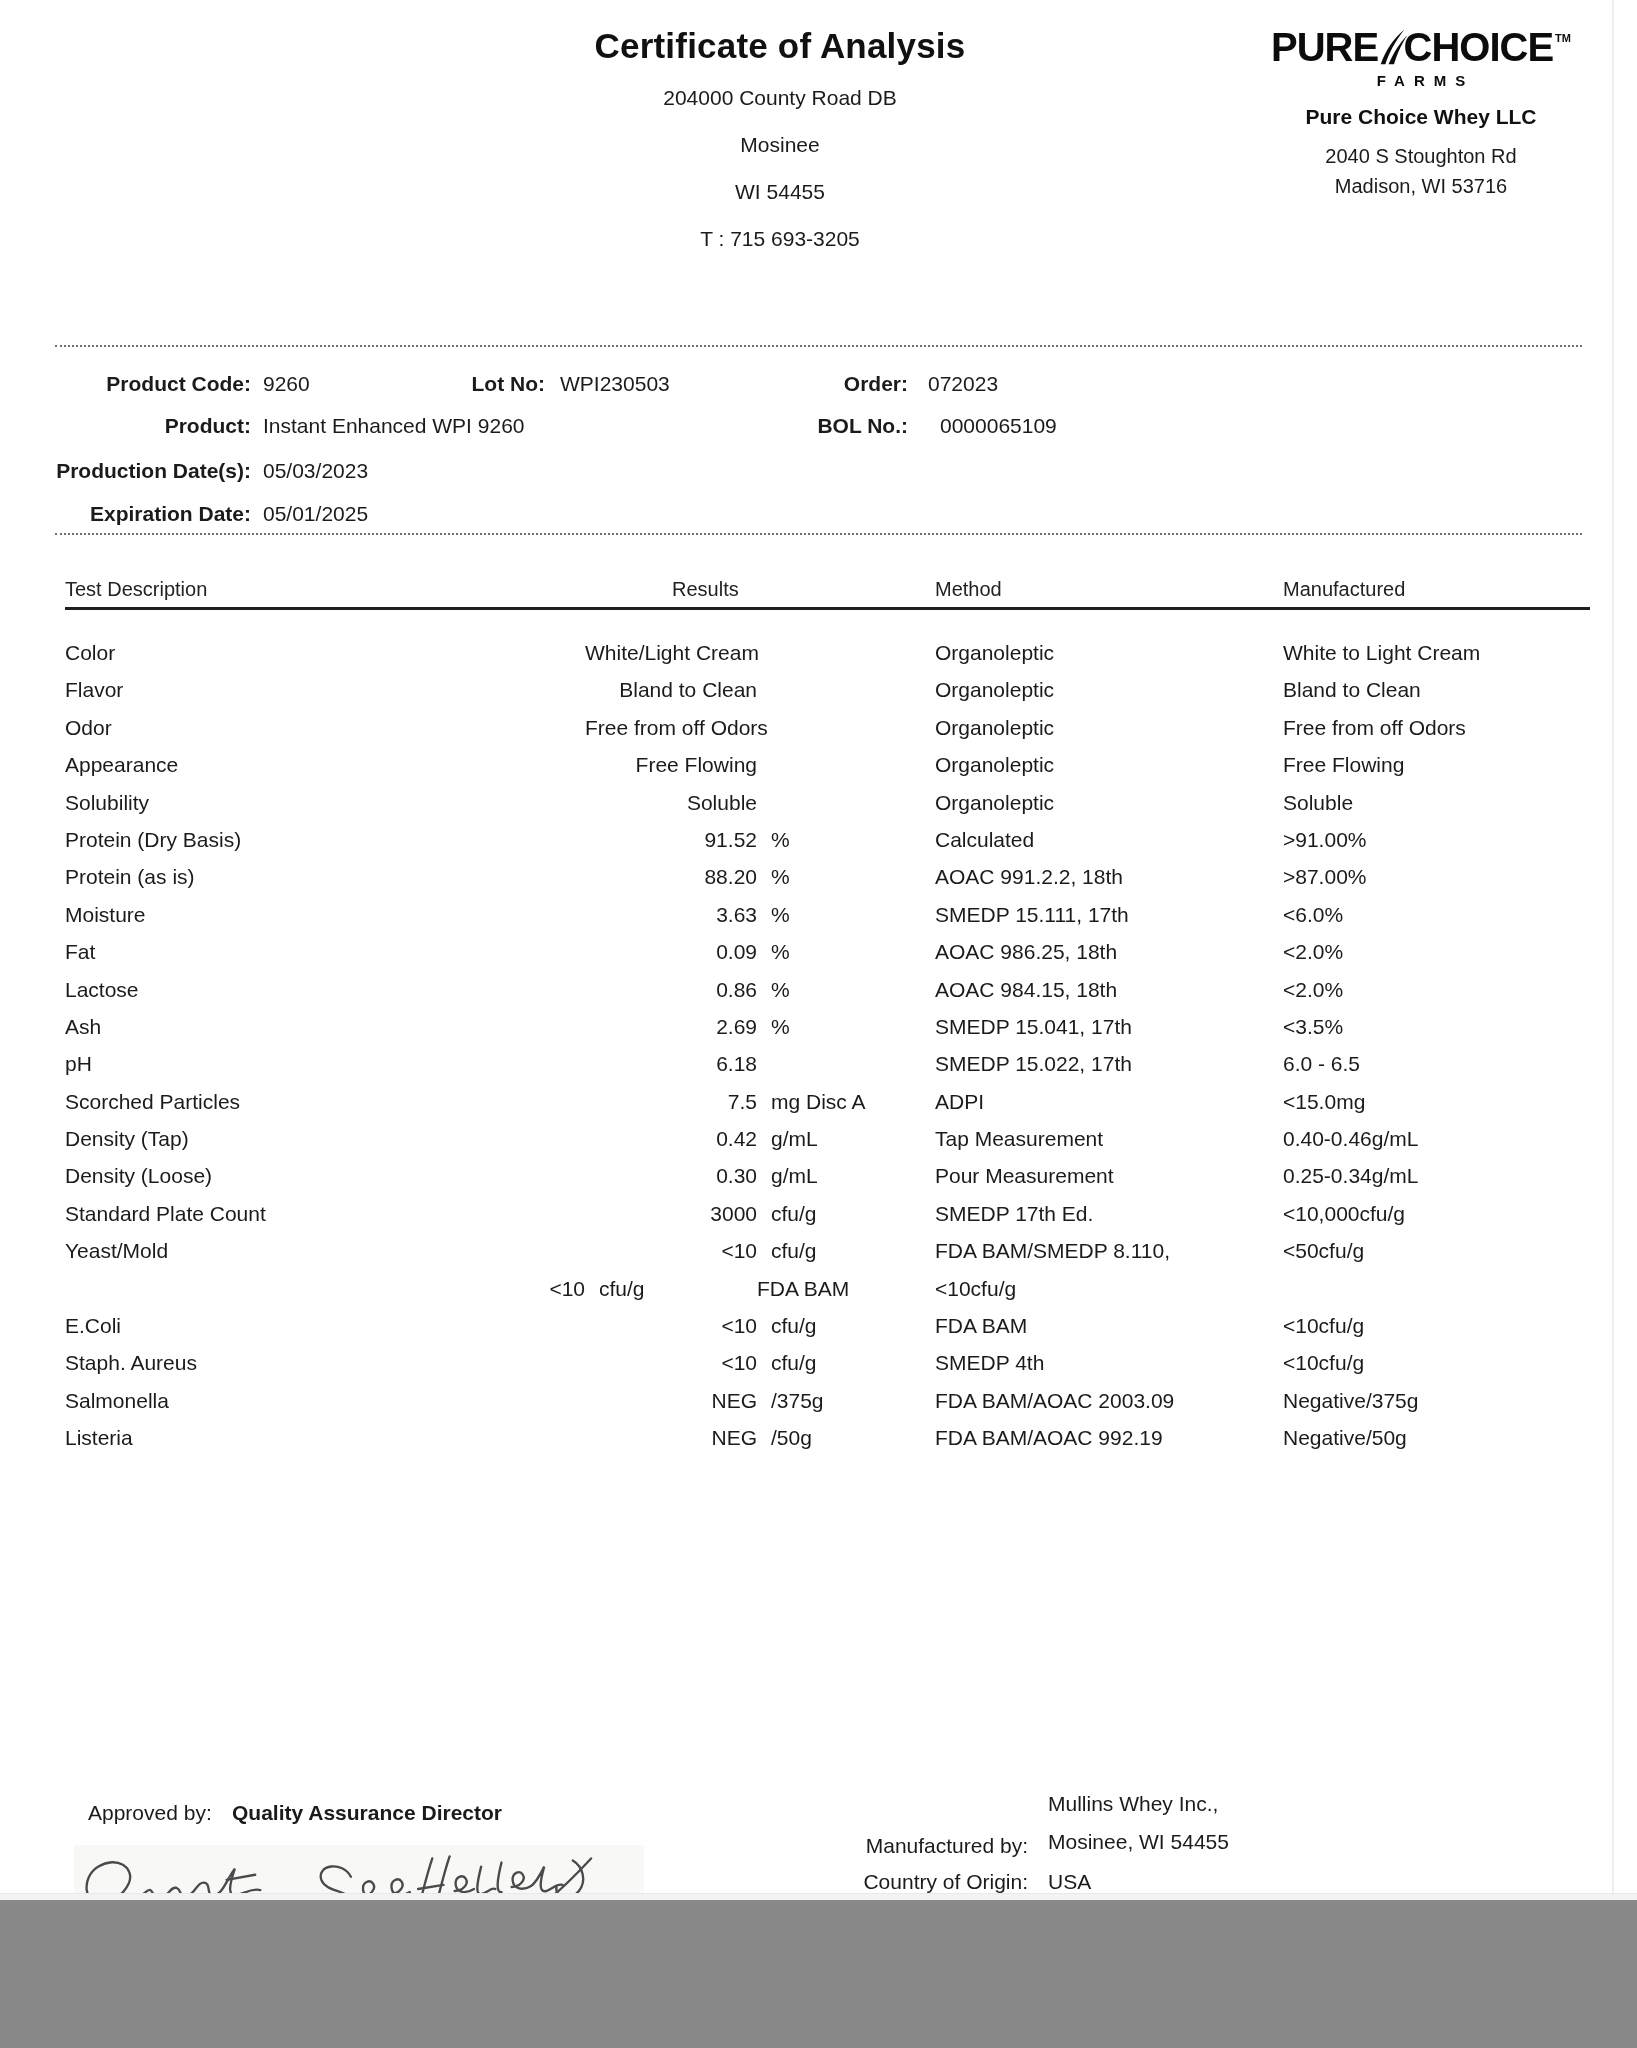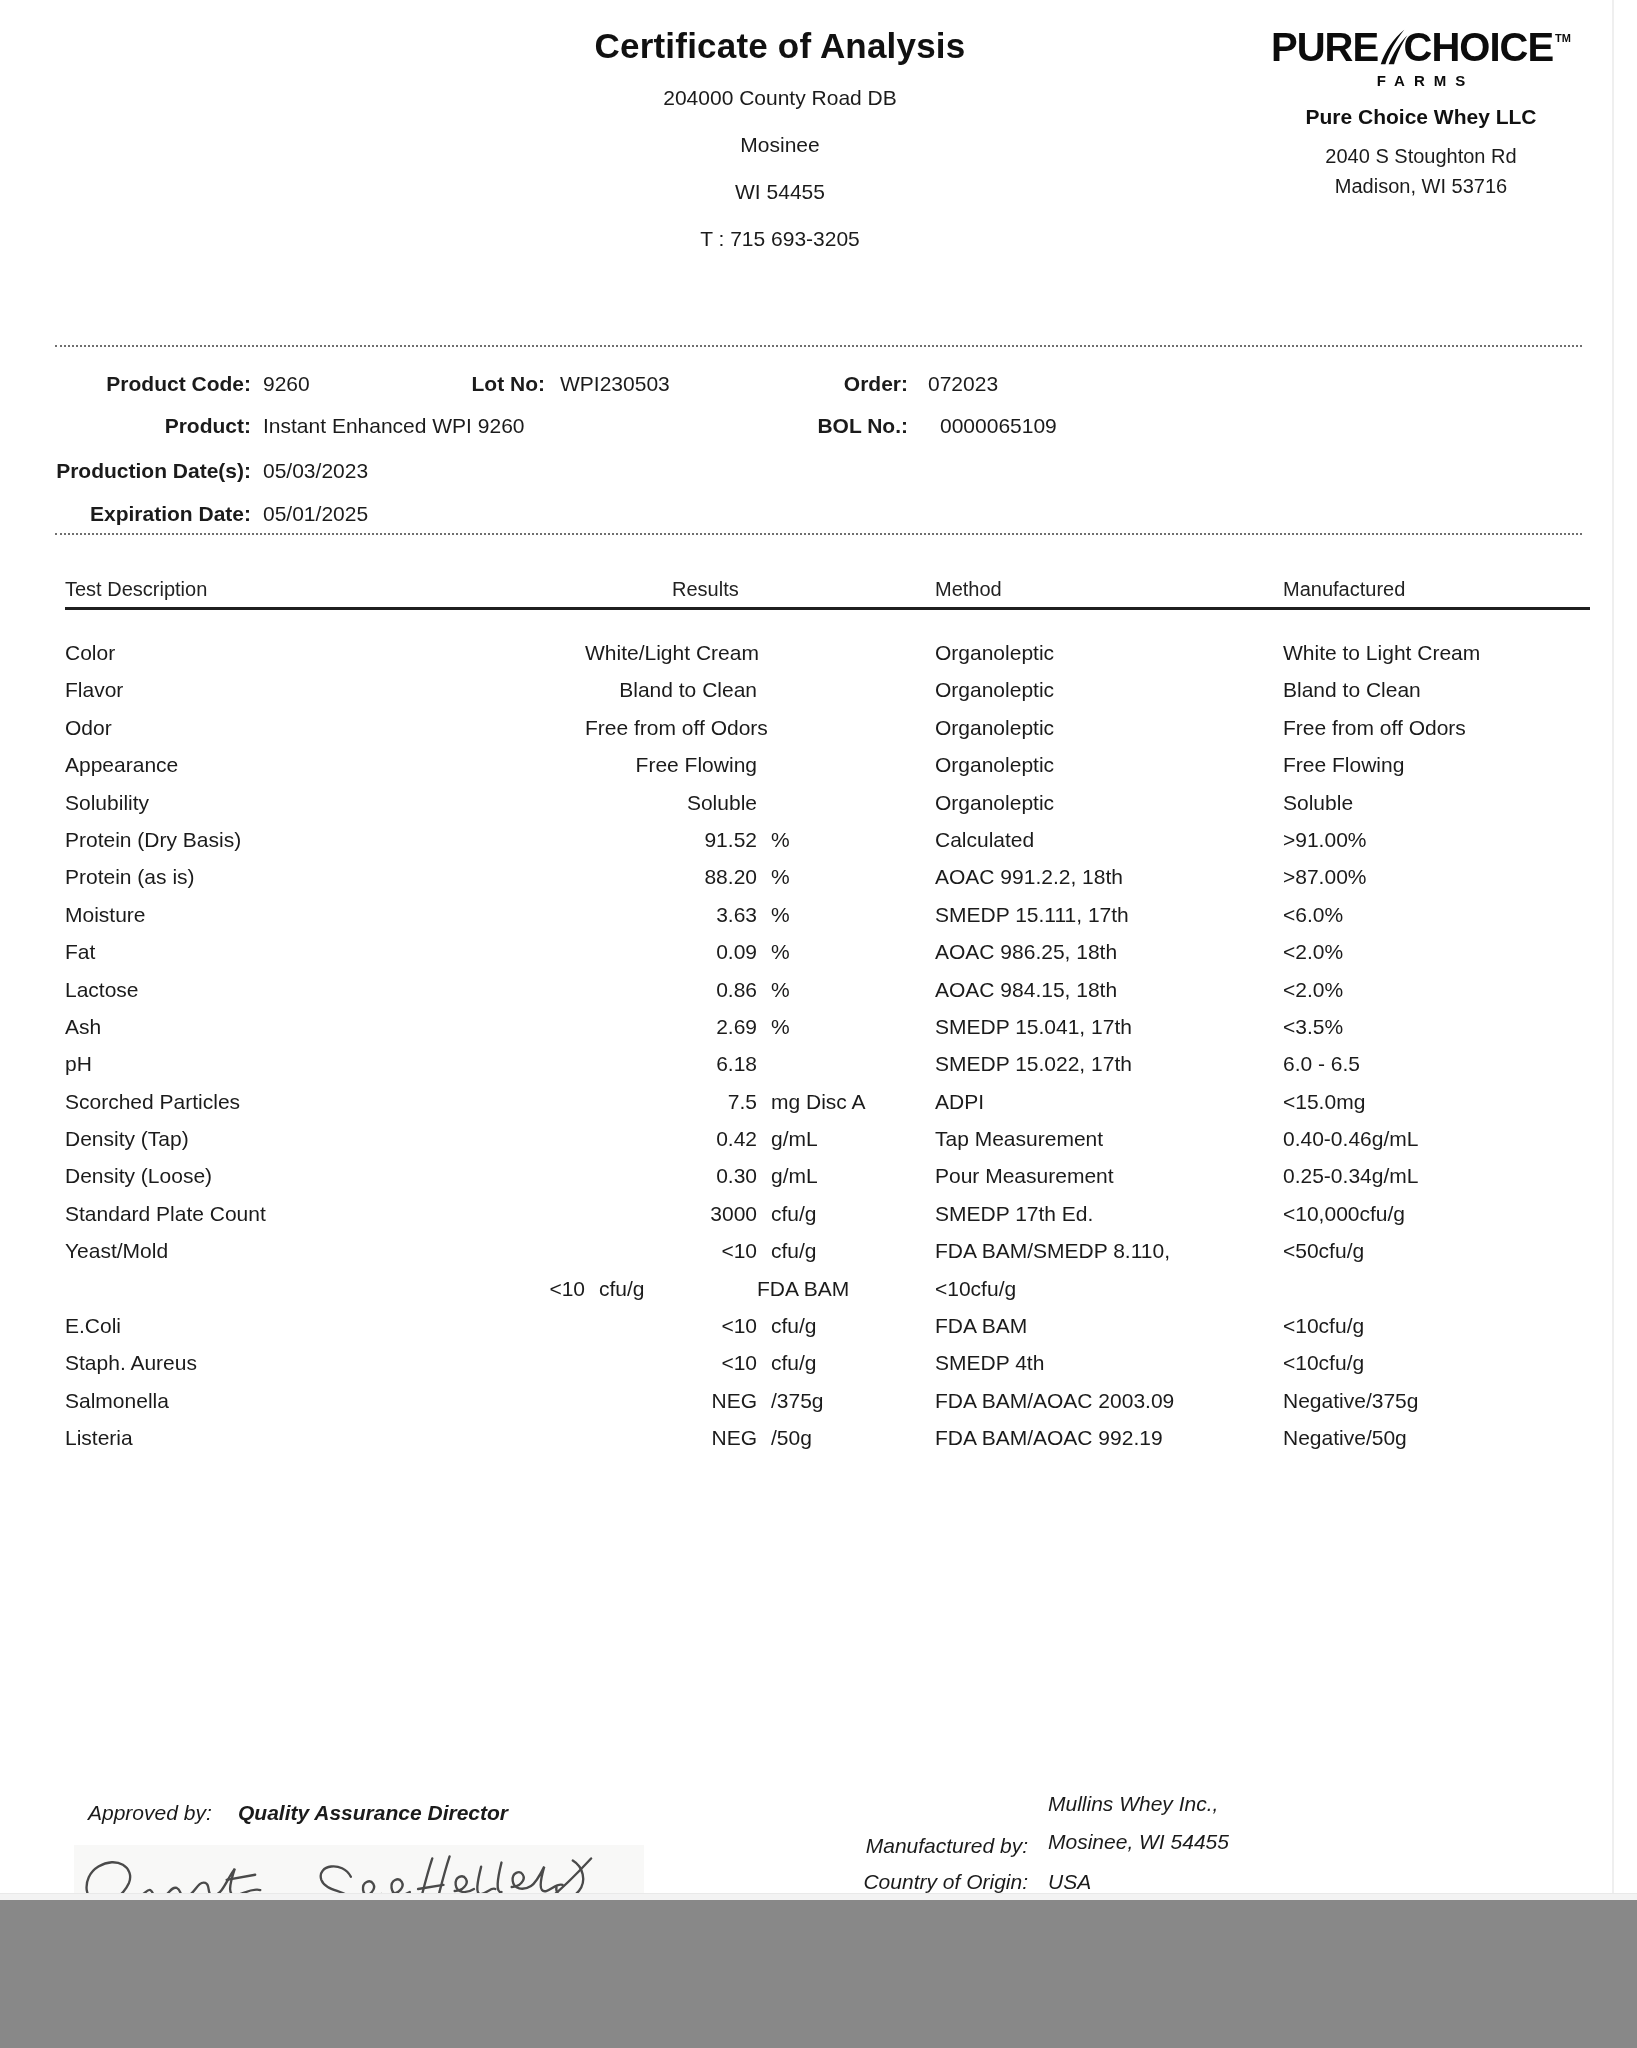--- a/index.html
+++ b/index.html
@@ -48,21 +48,21 @@
   .rt-body { padding-top:24px; }
   .rt-row { display:grid; grid-template-columns:520px 172px 178px 348px 307px;
             height:37.4px; line-height:37.4px; font-size:21px; white-space:nowrap; }
   .rt-row .c-test   { text-align:left; }
   .rt-row .c-result { text-align:right; }
   .rt-row .c-unit   { text-align:left; padding-left:14px; }
   .rt-row .c-method { text-align:left; }
   .rt-row .c-spec   { text-align:left; }
 
   
-  .f-label { position:absolute; font-size:21px; white-space:nowrap;font-style:italic; }
+  .f-label { position:absolute; font-size:21px; white-space:nowrap; }
   .f-bold { font-weight:bold; }
   .f-right { text-align:right; }
   .signature-box { position:absolute; left:74px; top:1845px; width:570px; height:88px; background:#f8f8f7; }
   .signature-box svg { width:100%; height:100%; }
 </style>
 </head>
 <body>
 
 <div class="page">
   <div class="scan-edge"></div>
@@ -292,21 +292,21 @@
       <span class="c-test">Listeria</span>
       <span class="c-result">NEG</span>
       <span class="c-unit">/50g</span>
       <span class="c-method">FDA BAM/AOAC 992.19</span>
       <span class="c-spec">Negative/50g</span>
     </div>
   </div>
   </div>
 
   <div class="f-label" style="left:88px; top:1801px;">Approved by:</div>
-  <div class="f-label f-bold" style="left:238px; top:1801px;">Quality Assurance Director</div>
+  <div class="f-label f-bold" style="left:232px; top:1801px;">Quality Assurance Director</div>
 
   <div class="signature-box">
     <svg viewBox="0 0 560 86" fill="none" stroke="#4a4a4a" stroke-width="2.3" stroke-linecap="round">
       <path d="M28,62 C10,58 6,32 24,21 C42,10 60,22 54,37 C48,50 34,59 24,59 C40,55 52,50 62,50 C69,50 71,43 75,44 C79,46 77,54 85,52 C93,50 95,40 101,42 C106,44 103,52 111,50 C119,48 121,35 129,37 C135,39 129,50 138,49 C146,48 151,32 158,23 C153,38 150,51 160,49 C168,47 175,42 183,44"></path>
       <path d="M150,34 L178,29"></path>
       <path d="M272,31 C264,15 238,19 243,34 C248,47 270,43 273,56 C276,69 250,73 240,62"></path>
       <path d="M283,50 C291,50 297,43 294,38 C291,33 283,36 284,44 C285,52 294,53 302,48"></path>
       <path d="M311,48 C319,48 325,41 322,36 C319,31 311,34 312,42 C313,50 322,51 330,46"></path>
       <path d="M352,13 C344,37 340,59 336,69 C333,78 324,74 328,64"></path>
       <path d="M338,43 L363,39"></path>

